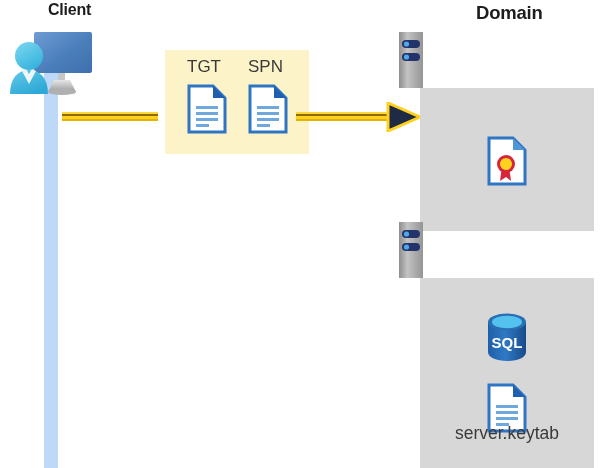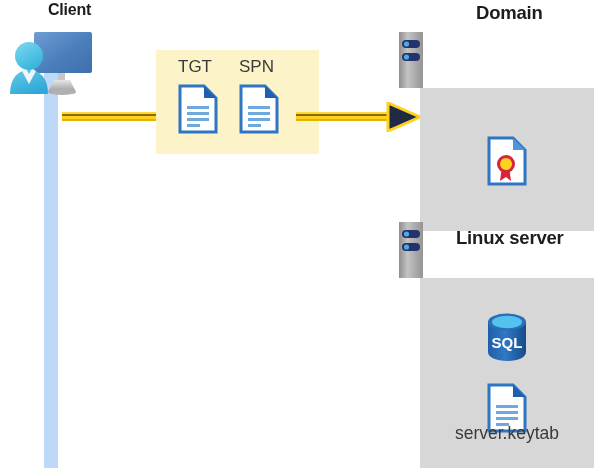--- a/index.html
+++ b/index.html
@@ -48,22 +48,22 @@
     left: 44px; top: 68px;
     width: 14px; height: 400px;
     background: #bdd9f7;
   }
 
   
   #client-icon { left: 4px; top: 26px; width: 92px; height: 72px; }
 
   
   #tgt-panel {
-    left: 156px; top: 50px;
-    width: 163px; height: 104px;
+    left: 165px; top: 50px;
+    width: 144px; height: 104px;
     background: #fdf3c9;
   }
   .doc-label {
     position: absolute;
     font-family: "Liberation Sans", sans-serif;
     font-size: 17px;
     color: #3a3a3a;
     top: 7px;
   }
   #tgt-label { left: 22px; }
@@ -224,21 +224,20 @@
         </linearGradient>
       </defs>
       <rect x="0" y="0" width="24" height="56" fill="url(#chassisGrad)"></rect>
       <rect x="3" y="8" width="18" height="8" rx="4" fill="#23336b"></rect>
       <circle cx="7.5" cy="12" r="2.6" fill="#4fa8e8"></circle>
       <rect x="3" y="21" width="18" height="8" rx="4" fill="#23336b"></rect>
       <circle cx="7.5" cy="25" r="2.6" fill="#4fa8e8"></circle>
     </svg>
   </div>
 
-  <div class="abs heading" id="linux-title">Linux server</div>
 
   <div class="abs server-body" id="linux-box">
 
     <div class="abs" id="sql-icon" style="left:63px; top:33px;">
       <svg width="48" height="52" viewBox="0 0 48 52">
         <defs>
           <linearGradient id="cylGrad" x1="0" y1="0" x2="1" y2="0">
             <stop offset="0%" stop-color="#1f5fa8"></stop>
             <stop offset="45%" stop-color="#2f79c4"></stop>
             <stop offset="100%" stop-color="#174b8a"></stop>

